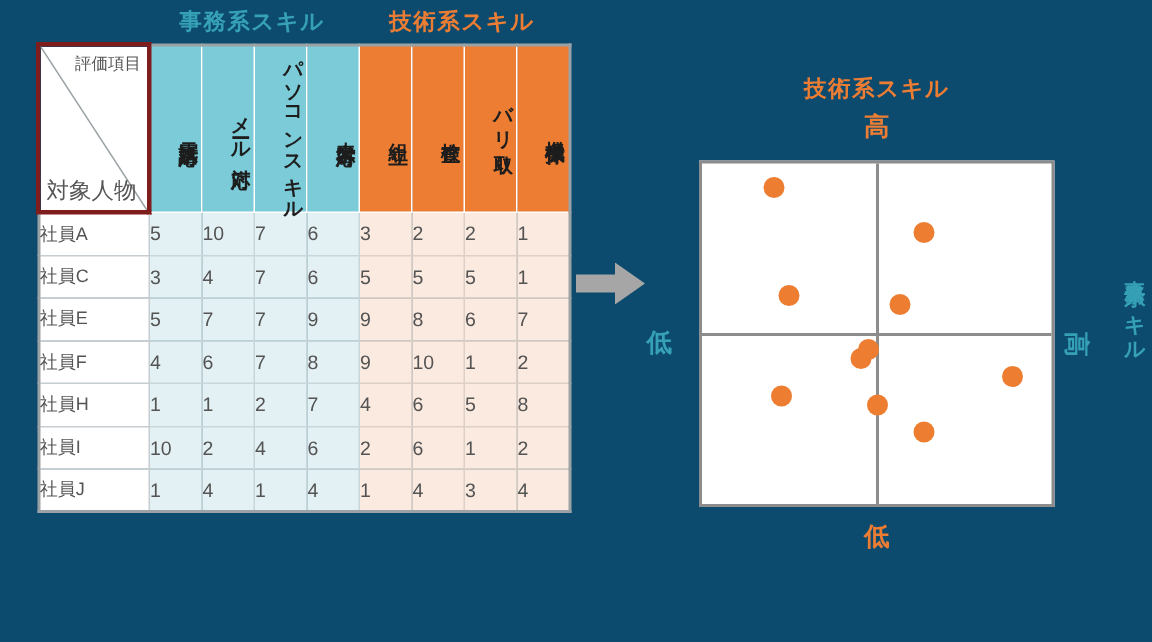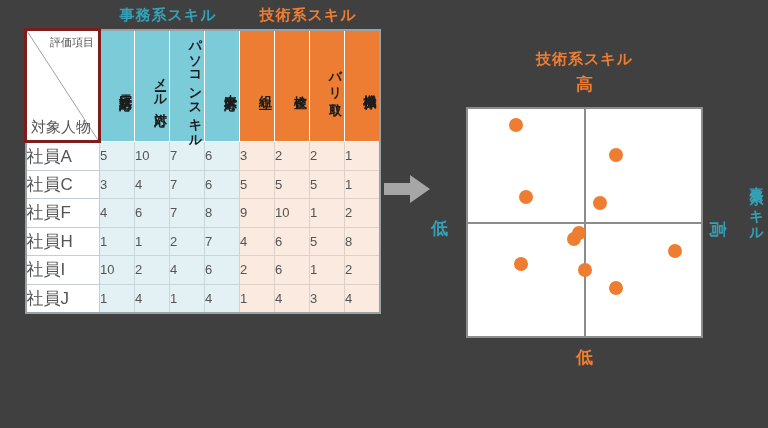--- a/index.html
+++ b/index.html
@@ -1,16 +1,16 @@
 <!DOCTYPE html>
 <html><head>
 <meta charset="utf-8">
 <style>
   html,body{margin:0;padding:0;background:#fff;}
-  .canvas{position:relative;width:768px;height:428px;background:#404040;overflow:hidden;
+  .canvas{position:relative;width:768px;height:428px;background:#0c4a6e;overflow:hidden;
           font-family:"Liberation Sans","DejaVu Sans",sans-serif;}
 
   
   .group-label{position:absolute;top:4px;height:22px;line-height:22px;width:140px;
                text-align:center;font-size:15px;font-weight:bold;letter-spacing:1px;}
   .group-label.office{left:98px;color:#35A0B6;}
   .group-label.tech{left:238px;color:#EC7D33;}
 
   
   table.skill{position:absolute;left:24px;top:28px;border-collapse:collapse;table-layout:fixed;
@@ -22,21 +22,21 @@
   th.vcell{writing-mode:vertical-rl;text-orientation:upright;vertical-align:top;
            font-size:13px;font-weight:bold;color:#1d1d1d;padding-top:6px;letter-spacing:1px;
            border:1px solid #fff;}
   th.vcell.office{background:#7BCBD8;}
   th.vcell.tech{background:#EC7D33;}
   td.corner{position:relative;background:#fff;border:3px solid #7f1d1d;}
   td.corner .svg-diag{position:absolute;left:0;top:0;width:100%;height:100%;}
   td.corner .tr-lab{position:absolute;top:4px;right:4px;font-size:11px;color:#555;}
   td.corner .bl-lab{position:absolute;bottom:3px;left:4px;font-size:15px;color:#555;}
   tbody tr{height:28.5px;}
-  td.name{background:#fff;border:1px solid #C6CDD0;font-size:17px;color:#545454;
+  td.name{background:#fff;border:1px solid #C6CDD0;font-size:12px;color:#545454;
           padding-left:8px;text-align:left;}
   td.val{font-size:13px;color:#545454;text-align:left;padding-left:9px;}
   td.val.office-cell{background:#E4F1F4;border:1px solid #C7D6DA;}
   td.val.tech-cell{background:#FBEADF;border:1px solid #DCD0C7;}
 
   
   .flow-arrow{position:absolute;left:384px;top:175px;}
 
   
   .plot-title{position:absolute;left:466px;top:50px;width:237px;text-align:center;
@@ -114,20 +114,31 @@
           <td class="val office-cell">3</td>
           <td class="val office-cell">4</td>
           <td class="val office-cell">7</td>
           <td class="val office-cell">6</td>
           <td class="val tech-cell">5</td>
           <td class="val tech-cell">5</td>
           <td class="val tech-cell">5</td>
           <td class="val tech-cell">1</td>
         </tr>
         <tr>
+          <td class="name">社員E</td>
+          <td class="val office-cell">5</td>
+          <td class="val office-cell">7</td>
+          <td class="val office-cell">7</td>
+          <td class="val office-cell">9</td>
+          <td class="val tech-cell">9</td>
+          <td class="val tech-cell">8</td>
+          <td class="val tech-cell">6</td>
+          <td class="val tech-cell">7</td>
+        </tr>
+        <tr>
           <td class="name">社員F</td>
           <td class="val office-cell">4</td>
           <td class="val office-cell">6</td>
           <td class="val office-cell">7</td>
           <td class="val office-cell">8</td>
           <td class="val tech-cell">9</td>
           <td class="val tech-cell">10</td>
           <td class="val tech-cell">1</td>
           <td class="val tech-cell">2</td>
         </tr>

